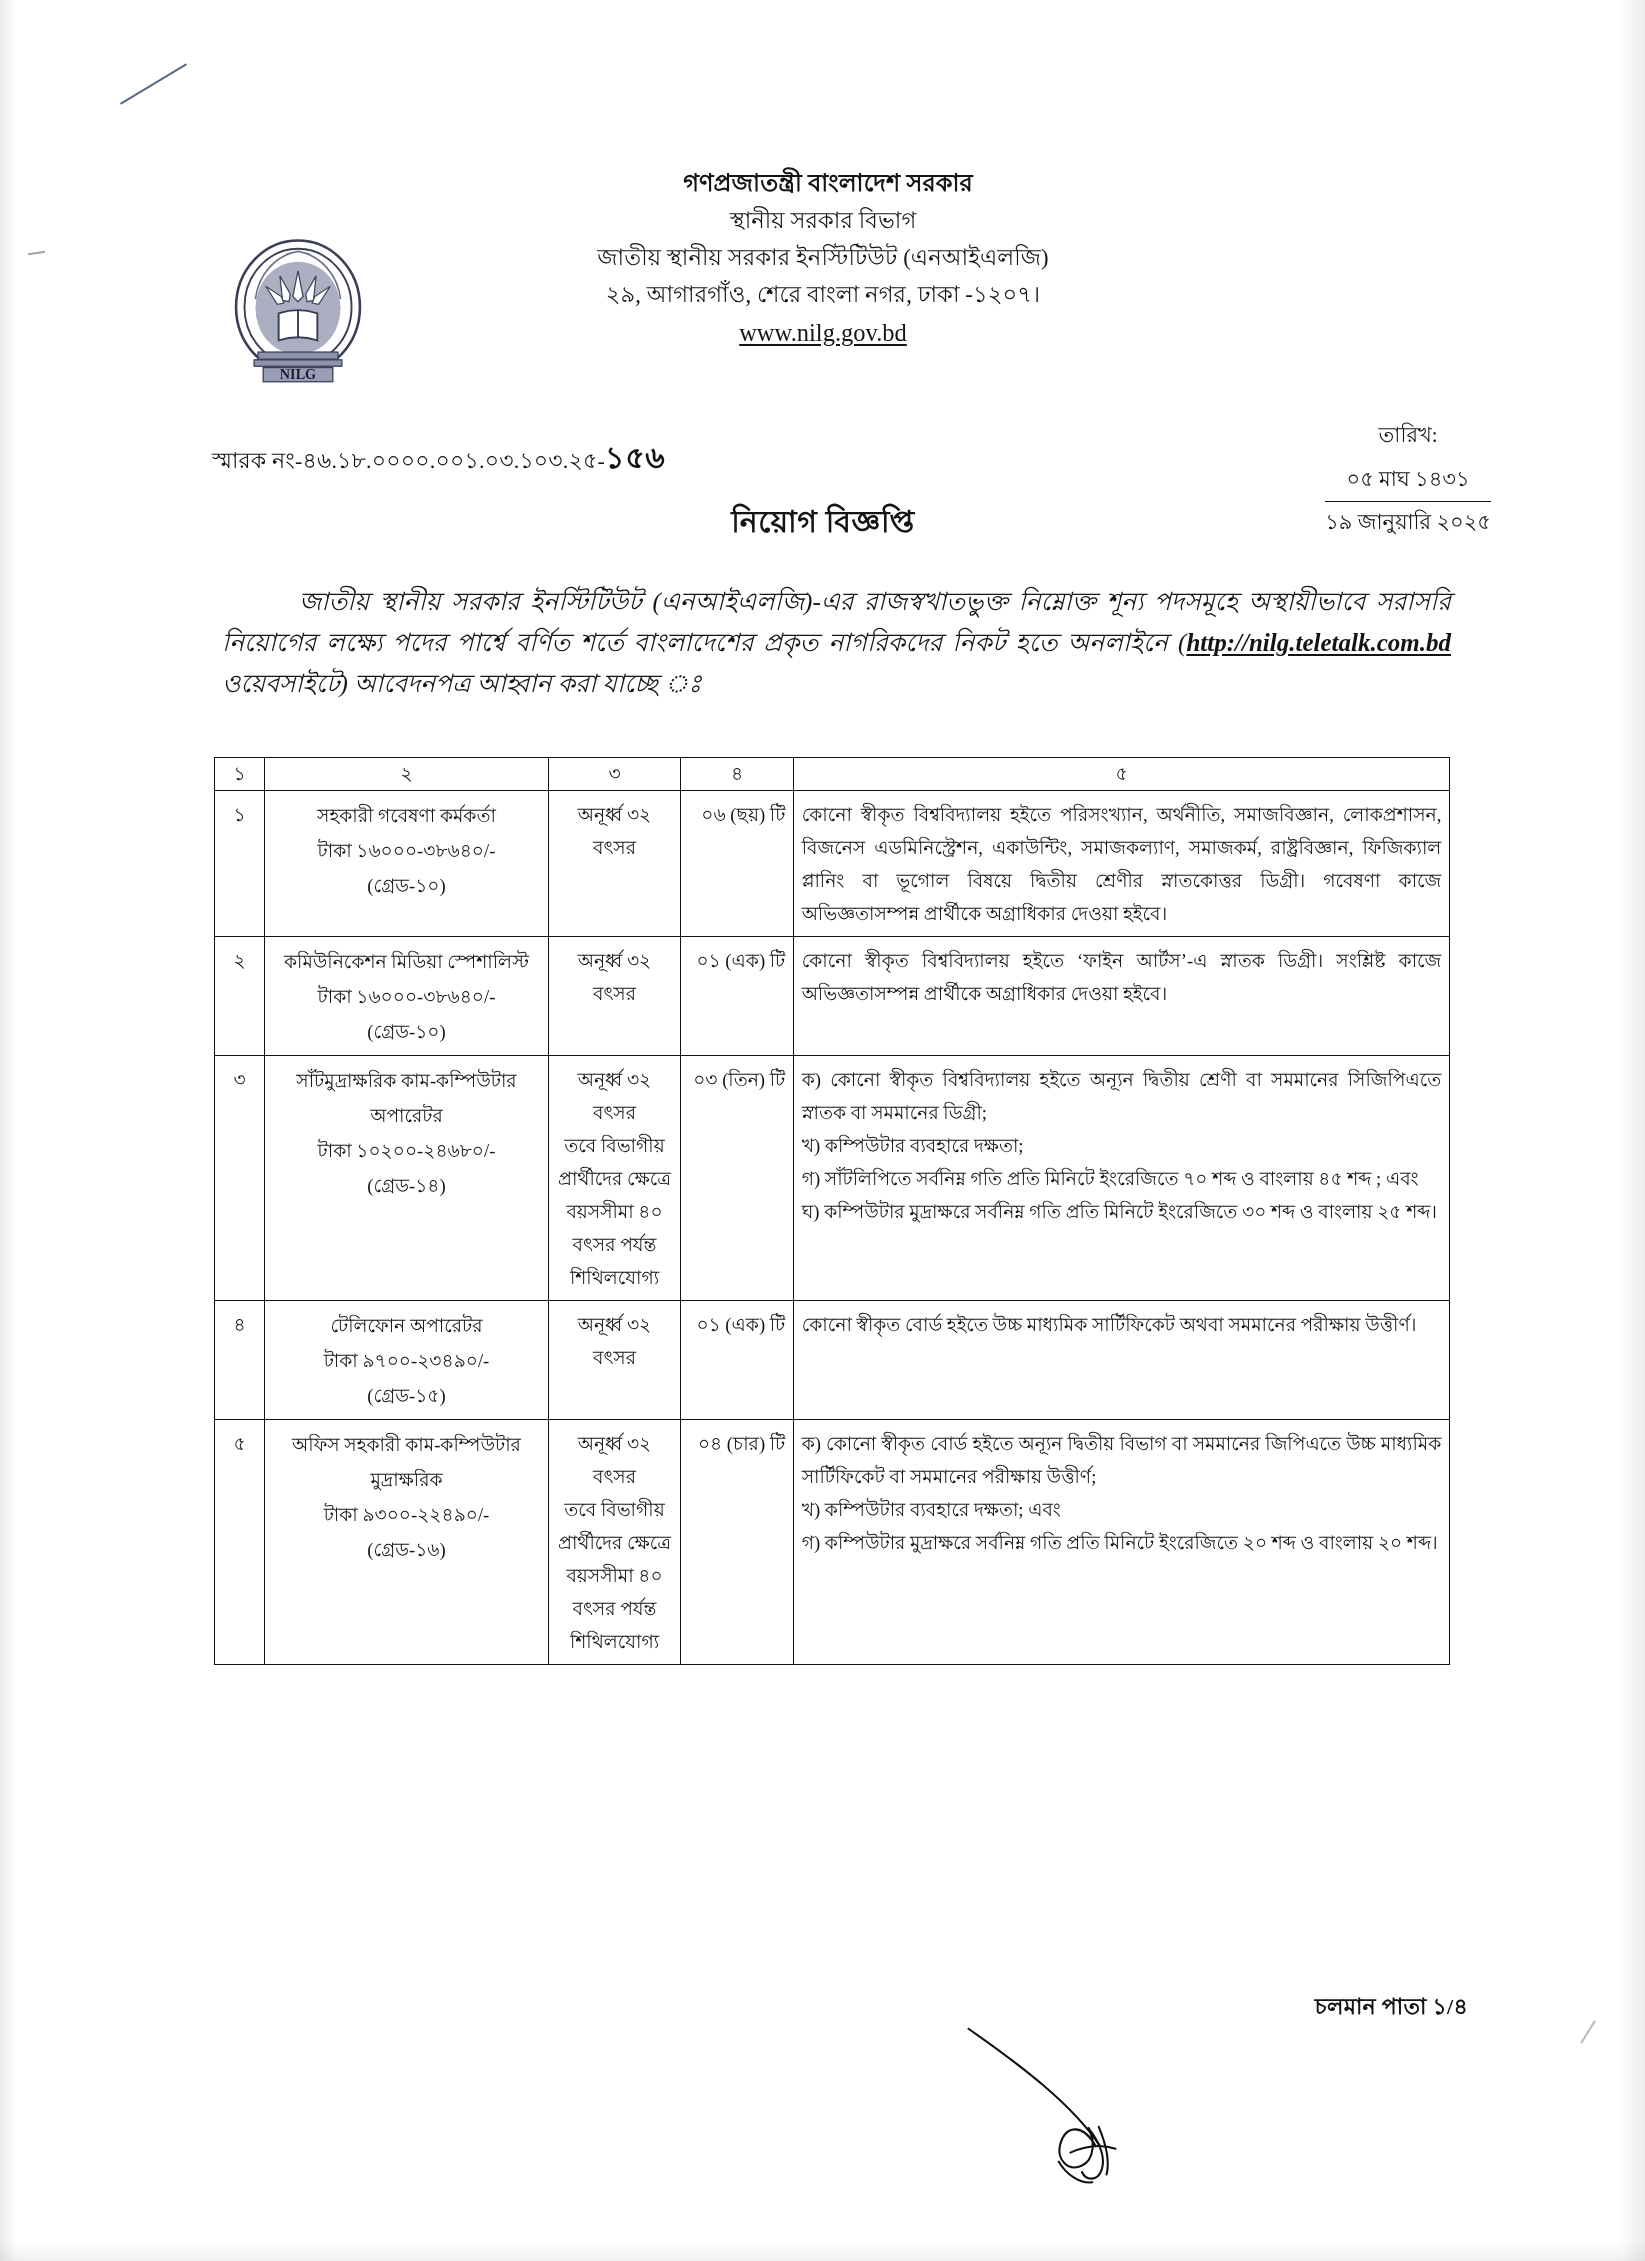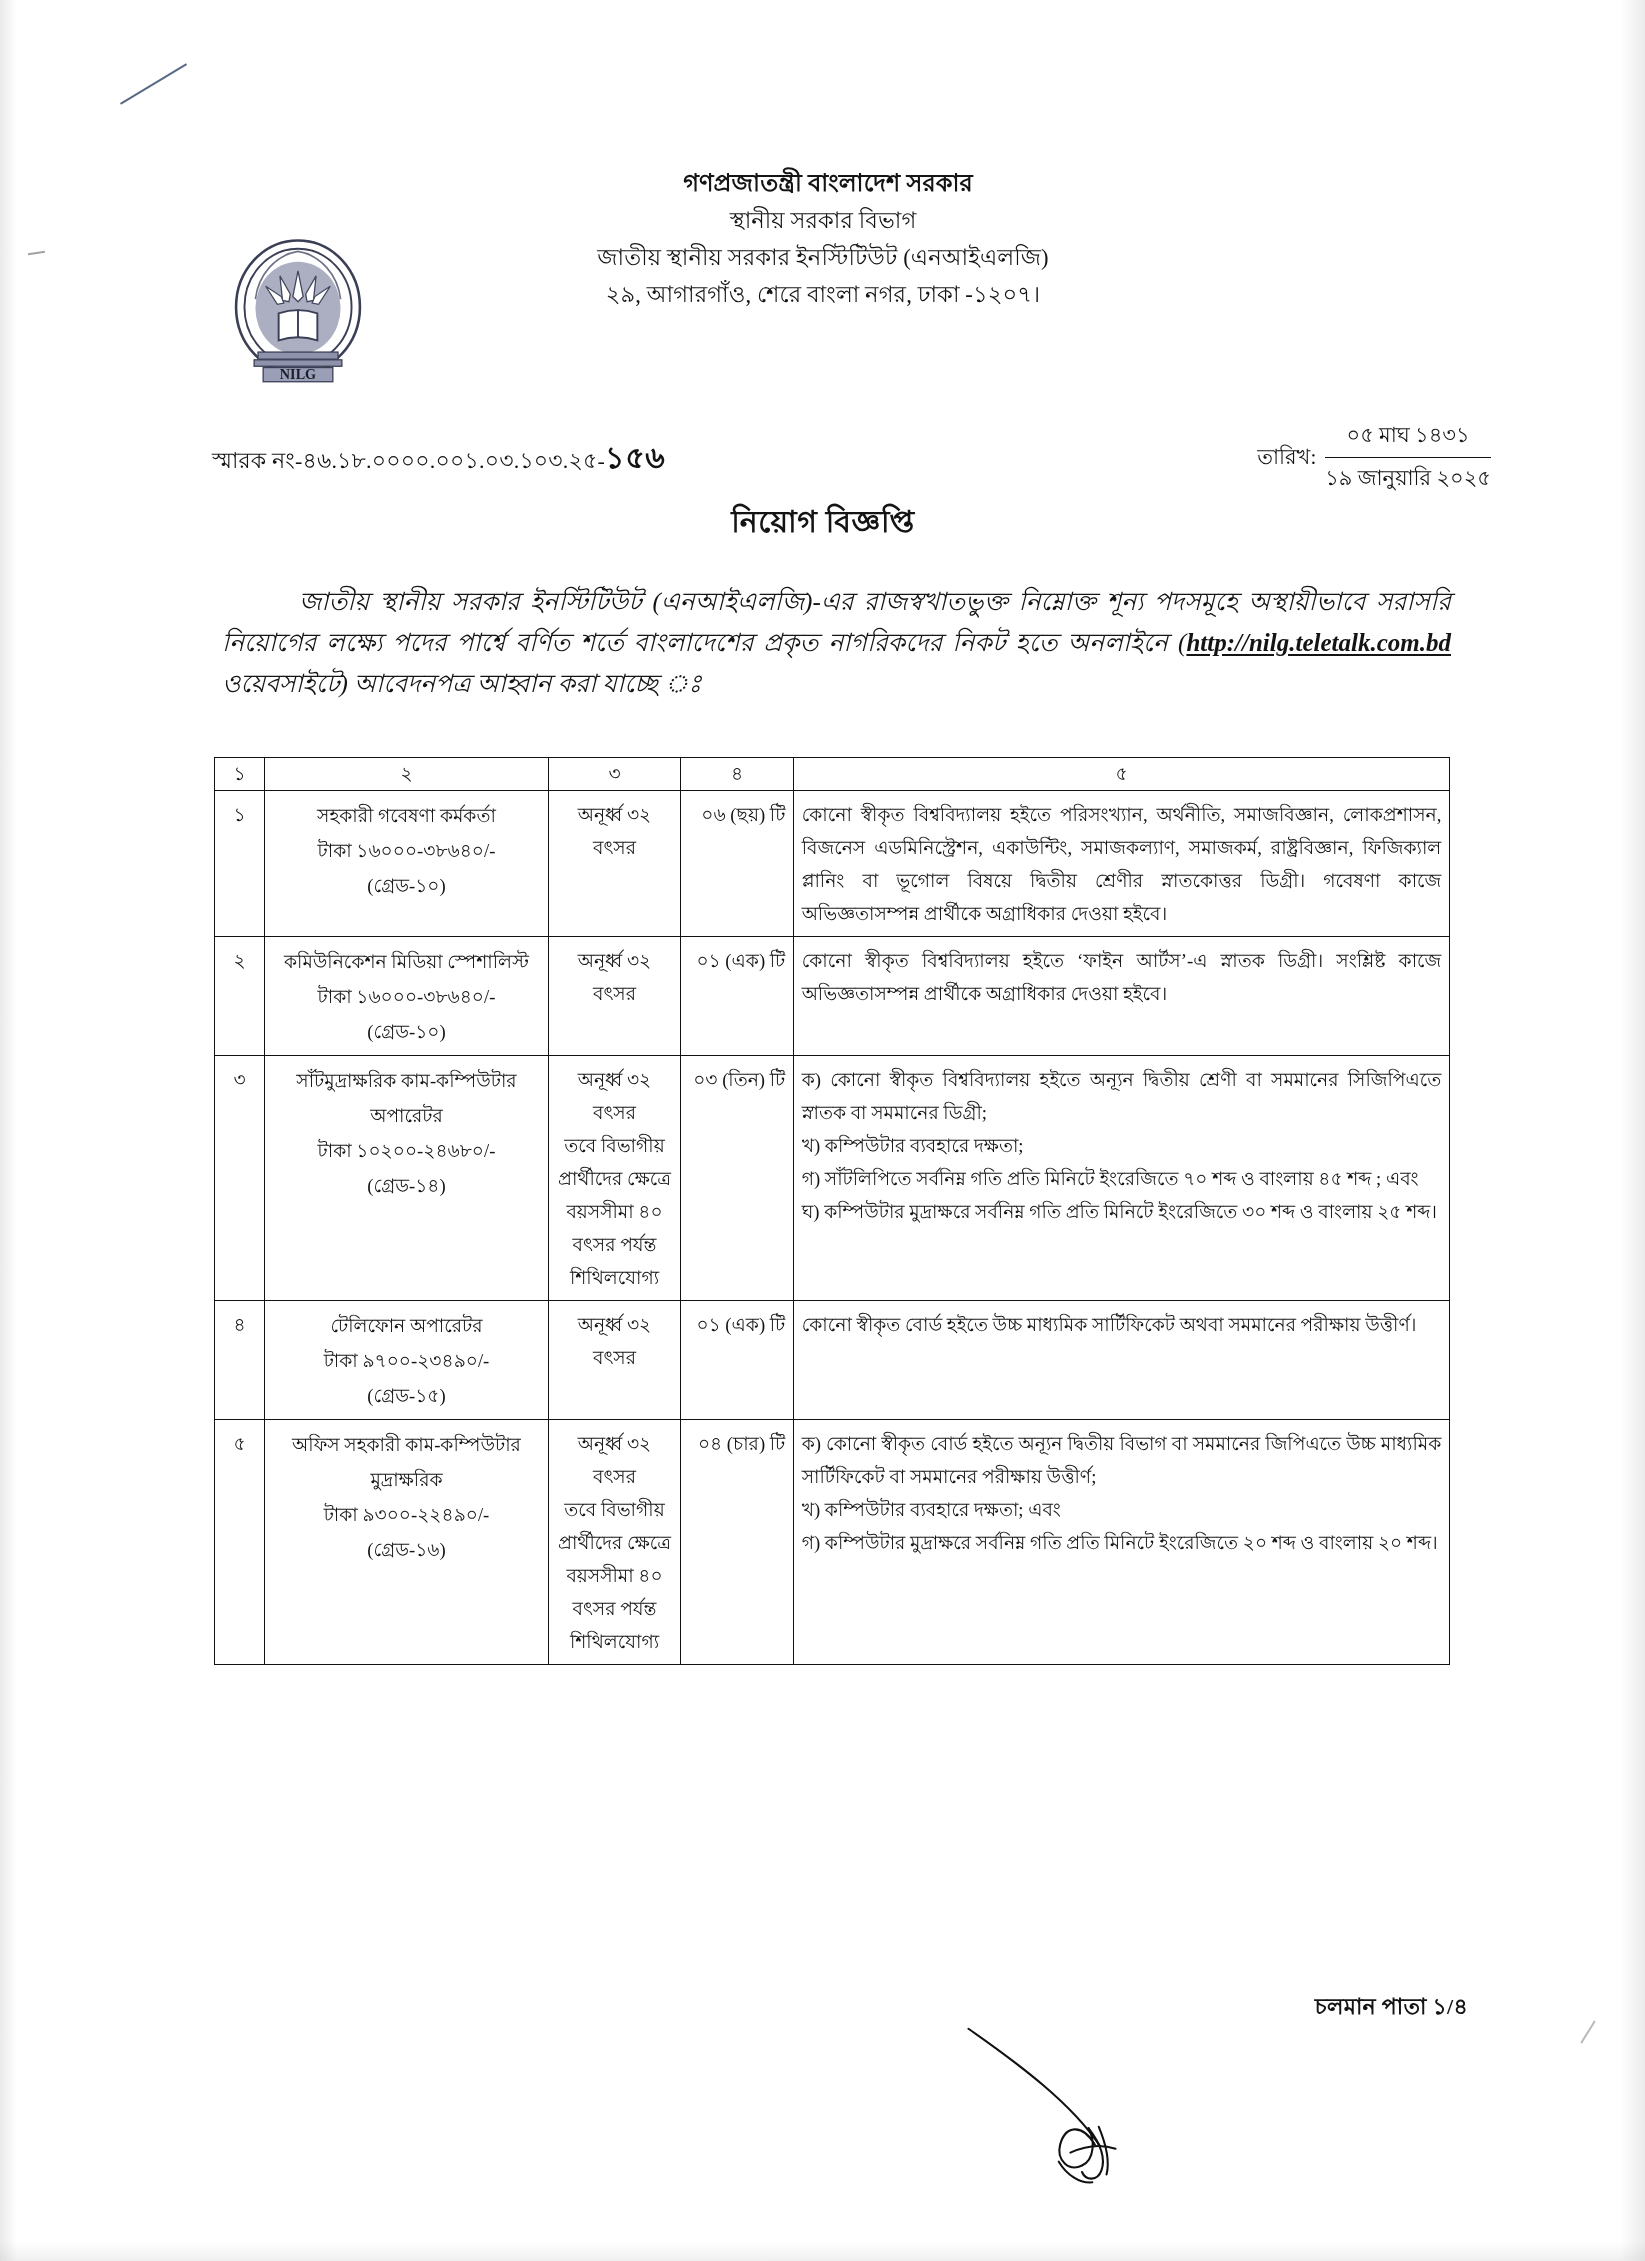--- a/index.html
+++ b/index.html
@@ -99,20 +99,21 @@
     font-size: 30px;
     font-weight: bold;
     letter-spacing: 0.6px;
   }
   .date-block {
     position: absolute;
     right: 155px; top: 419px;
     display: flex;
     align-items: center;
     gap: 9px;
+    flex-direction: column;
   }
   .date-label { font-size: 21px; }
   .date-stack { text-align: center; }
   .date-line-top {
     font-size: 21px;
     padding: 0 10.3px 3.2px 10.3px;
     border-bottom: 1.9px solid #111;
     white-space: nowrap;
   }
   .date-line-bot {
@@ -243,20 +244,21 @@
         <path d="M124 22 A 78 86 0 0 1 190 96"></path>
       </g>
     </svg>
   </div>
 
   <div class="letterhead">
     <div class="lh-line bold">গণপ্রজাতন্ত্রী বাংলাদেশ সরকার</div>
     <div class="lh-line">স্থানীয় সরকার বিভাগ</div>
     <div class="lh-line">জাতীয় স্থানীয় সরকার ইনস্টিটিউট (এনআইএলজি)</div>
     <div class="lh-line">২৯, আগারগাঁও, শেরে বাংলা নগর, ঢাকা -১২০৭।</div>
+    <div class="lh-web">www.nilg.gov.bd</div>
   </div>
 
   <div class="memo-no"><span>স্মারক নং-৪৬.১৮.০০০০.০০১.০৩.১০৩.২৫-</span><span class="handwritten">১৫৬</span></div>
 
   <div class="date-block">
     <div class="date-label">তারিখ:</div>
     <div class="date-stack">
       <div class="date-line-top">০৫ মাঘ ১৪৩১</div>
       <div class="date-line-bot">১৯ জানুয়ারি ২০২৫</div>
     </div>

